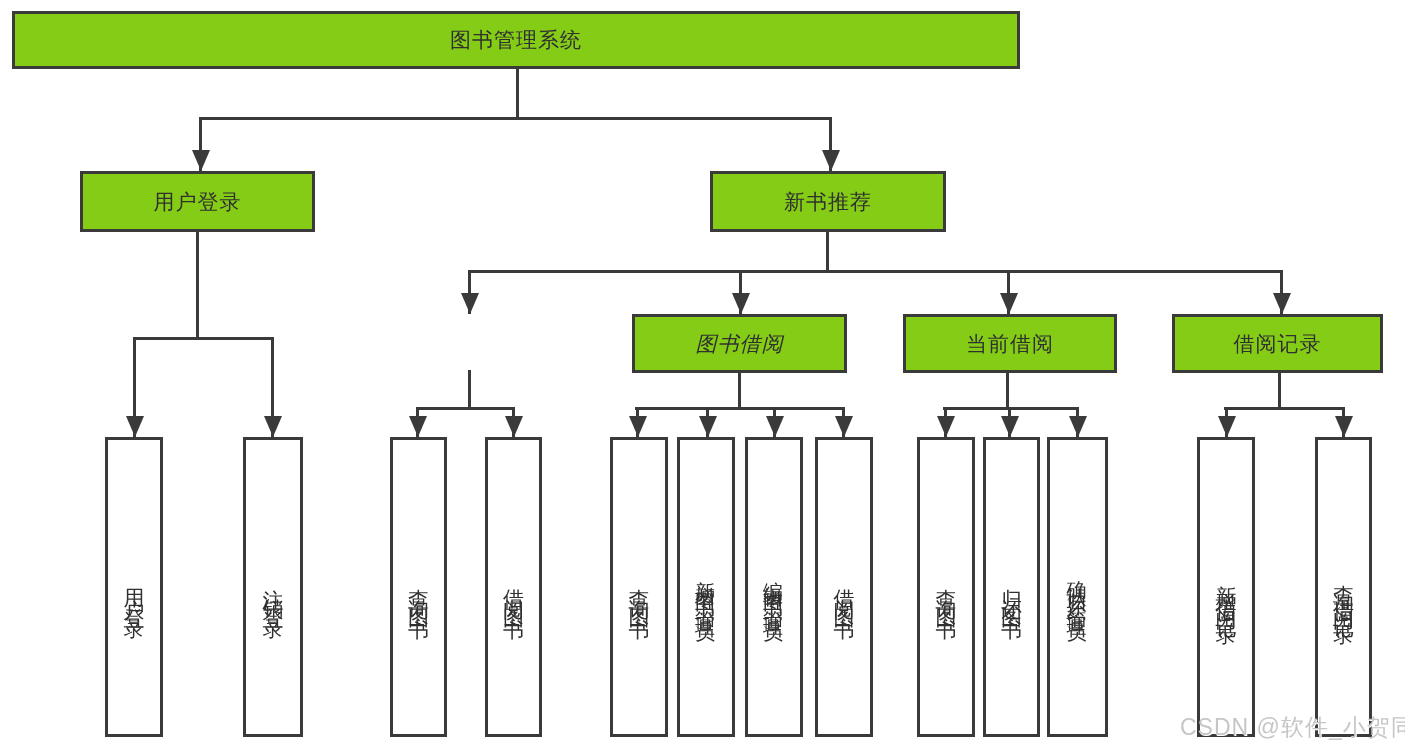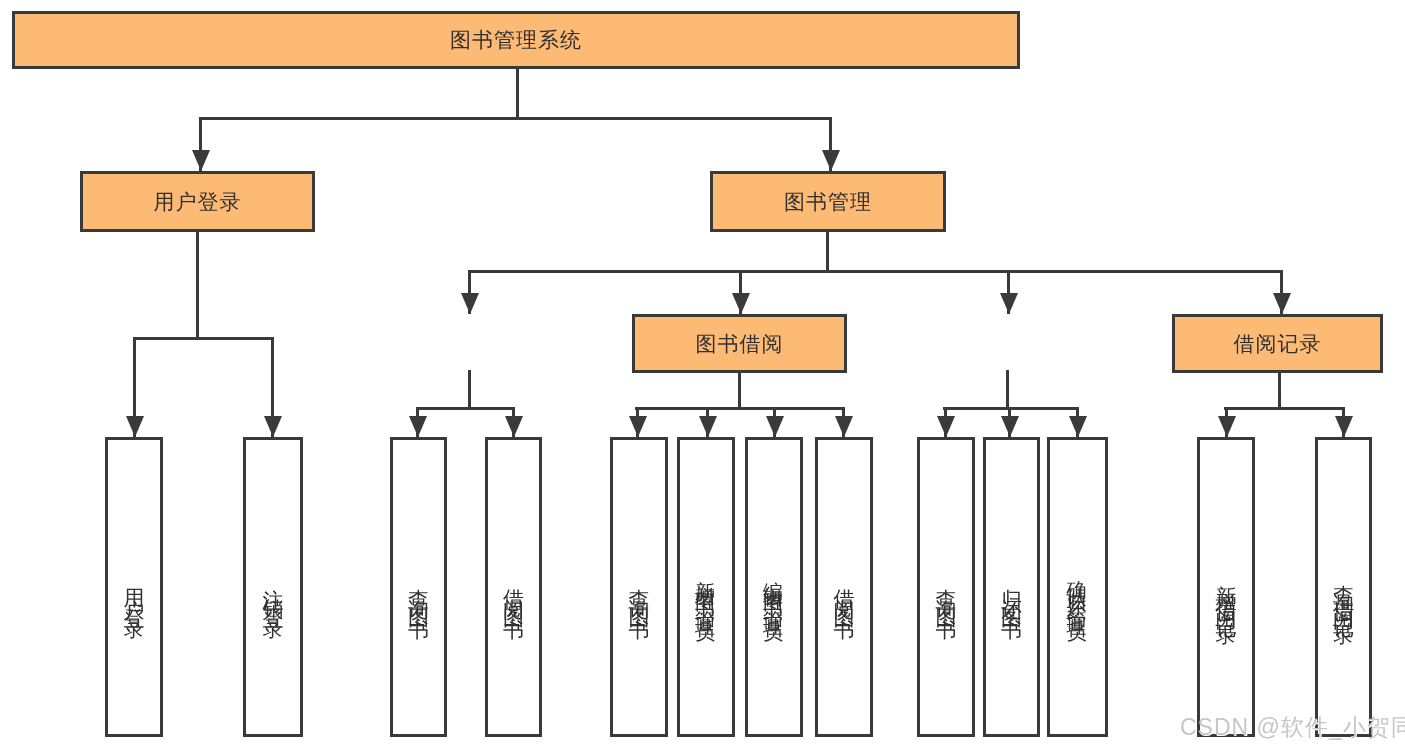--- a/index.html
+++ b/index.html
@@ -11,21 +11,21 @@
   }
   html,body{margin:0;padding:0;background:var(--background);}
   .canvas{
     position:relative;width:1405px;height:747px;overflow:hidden;
     background:var(--background);
     font-family:"Liberation Sans","DejaVu Sans",sans-serif;
     color:var(--text);
   }
   
   .box{
-    position:absolute;background:#fdba74;border:3px solid var(--box-border);
+    position:absolute;background:#84cc16;border:3px solid var(--box-border);
     display:flex;align-items:center;justify-content:center;
     font-size:21px;letter-spacing:1px;white-space:nowrap;text-align:right;
   }
   .vbox{
     position:absolute;background:#fff;border:3px solid var(--box-border);
     display:flex;align-items:center;justify-content:center;
   }
   .vlabel{
     writing-mode:vertical-rl;text-orientation:mixed;
     font-size:21px;letter-spacing:10px;margin-bottom:-10px;
@@ -58,37 +58,40 @@
 
   <div class="vline" style="left:516px;top:66px;height:53px;"></div>
   <div class="hline" style="left:199px;top:117px;width:633px;"></div>
   <div class="arrow" style="left:199px;top:117px;height:54px;"></div>
   <div class="arrow" style="left:829px;top:117px;height:54px;"></div>
 
   <div class="box" style="left:80px;top:171px;width:229px;height:55px;">
     <span>用户登录</span>
   </div>
   <div class="box" style="left:710px;top:171px;width:230px;height:55px;">
-    <span>图书管理</span>
+    <span>新书推荐</span>
   </div>
 
   <div class="vline" style="left:196px;top:229px;height:110px;"></div>
   <div class="hline" style="left:133px;top:337px;width:141px;"></div>
   <div class="arrow" style="left:133px;top:337px;height:100px;"></div>
   <div class="arrow" style="left:271px;top:337px;height:100px;"></div>
 
   <div class="vline" style="left:826px;top:229px;height:43px;"></div>
   <div class="hline" style="left:468px;top:270px;width:814px;"></div>
   <div class="arrow" style="left:468px;top:270px;height:44px;"></div>
   <div class="arrow" style="left:739px;top:270px;height:44px;"></div>
   <div class="arrow" style="left:1007px;top:270px;height:44px;"></div>
   <div class="arrow" style="left:1280px;top:270px;height:44px;"></div>
 
-  <div class="box" style="left:632px;top:314px;width:209px;height:53px;">
+  <div class="box" style="left:632px;top:314px;width:209px;height:53px;font-style:italic;">
     <span>图书借阅</span>
+  </div>
+  <div class="box" style="left:903px;top:314px;width:208px;height:53px;">
+    <span>当前借阅</span>
   </div>
   <div class="box" style="left:1172px;top:314px;width:205px;height:53px;">
     <span>借阅记录</span>
   </div>
 
   <div class="vline" style="left:468px;top:370px;height:39px;"></div>
   <div class="hline" style="left:416px;top:407px;width:99px;"></div>
   <div class="arrow" style="left:416px;top:407px;height:30px;"></div>
   <div class="arrow" style="left:512px;top:407px;height:30px;"></div>
 

